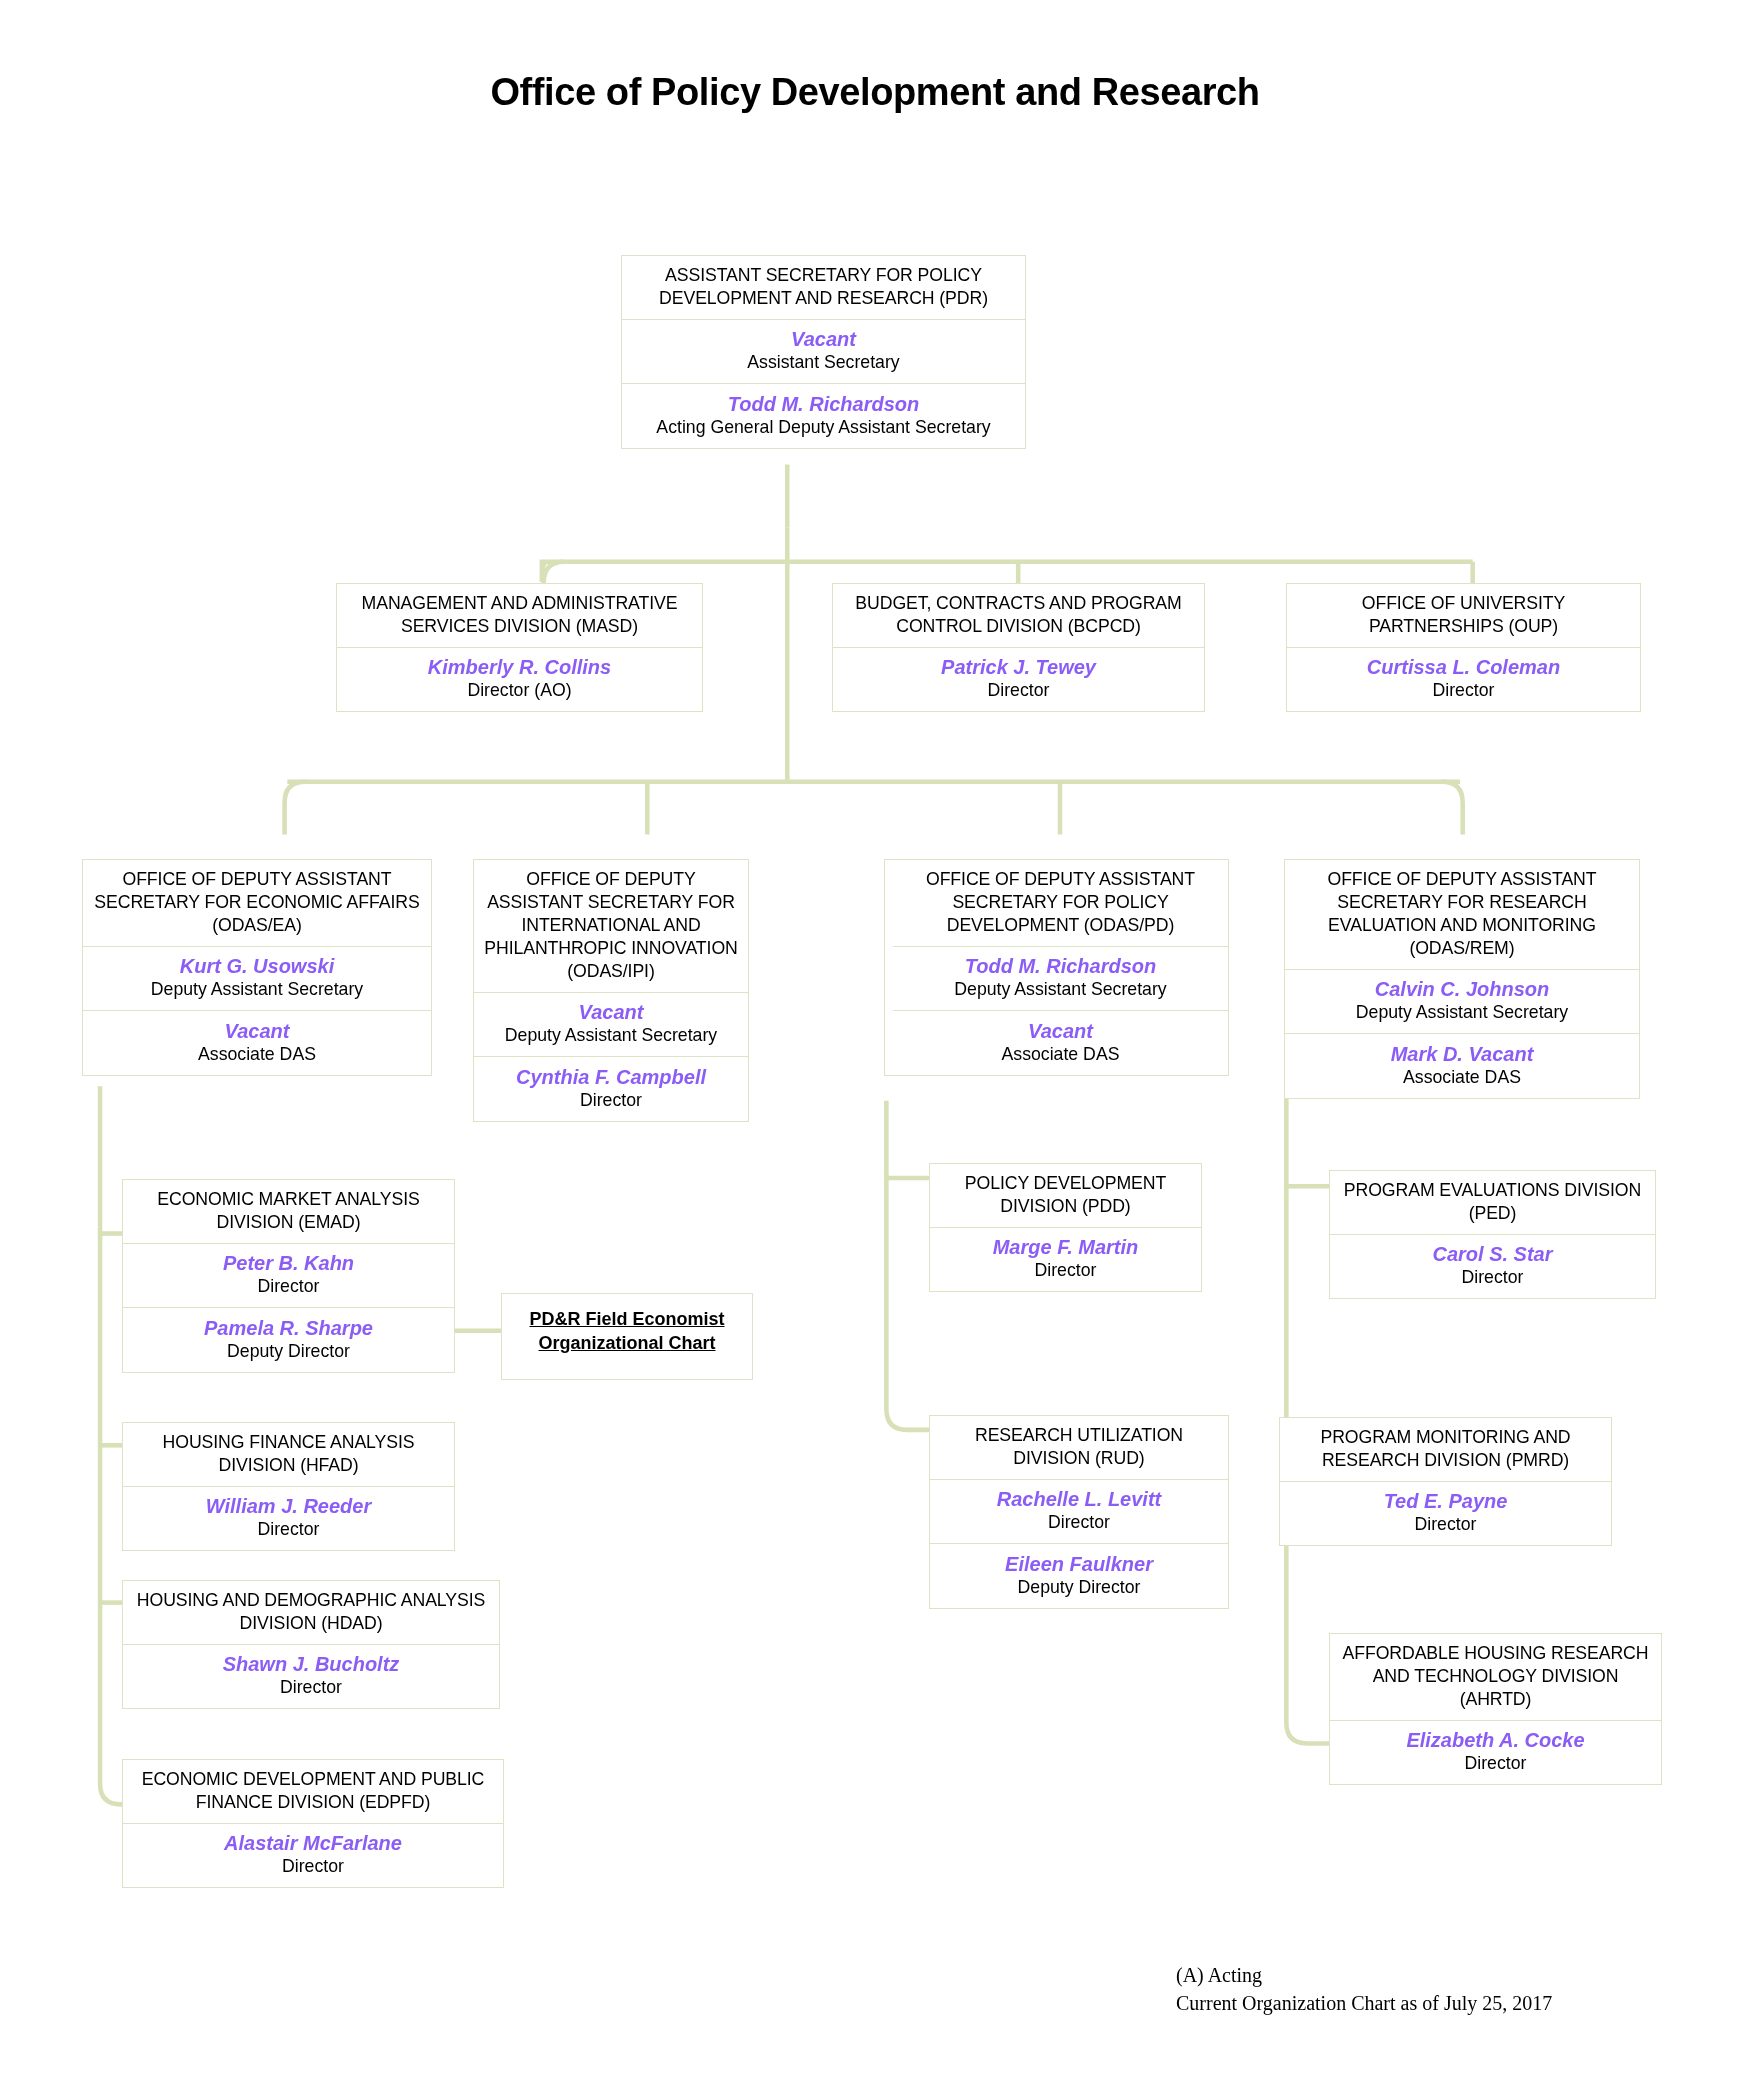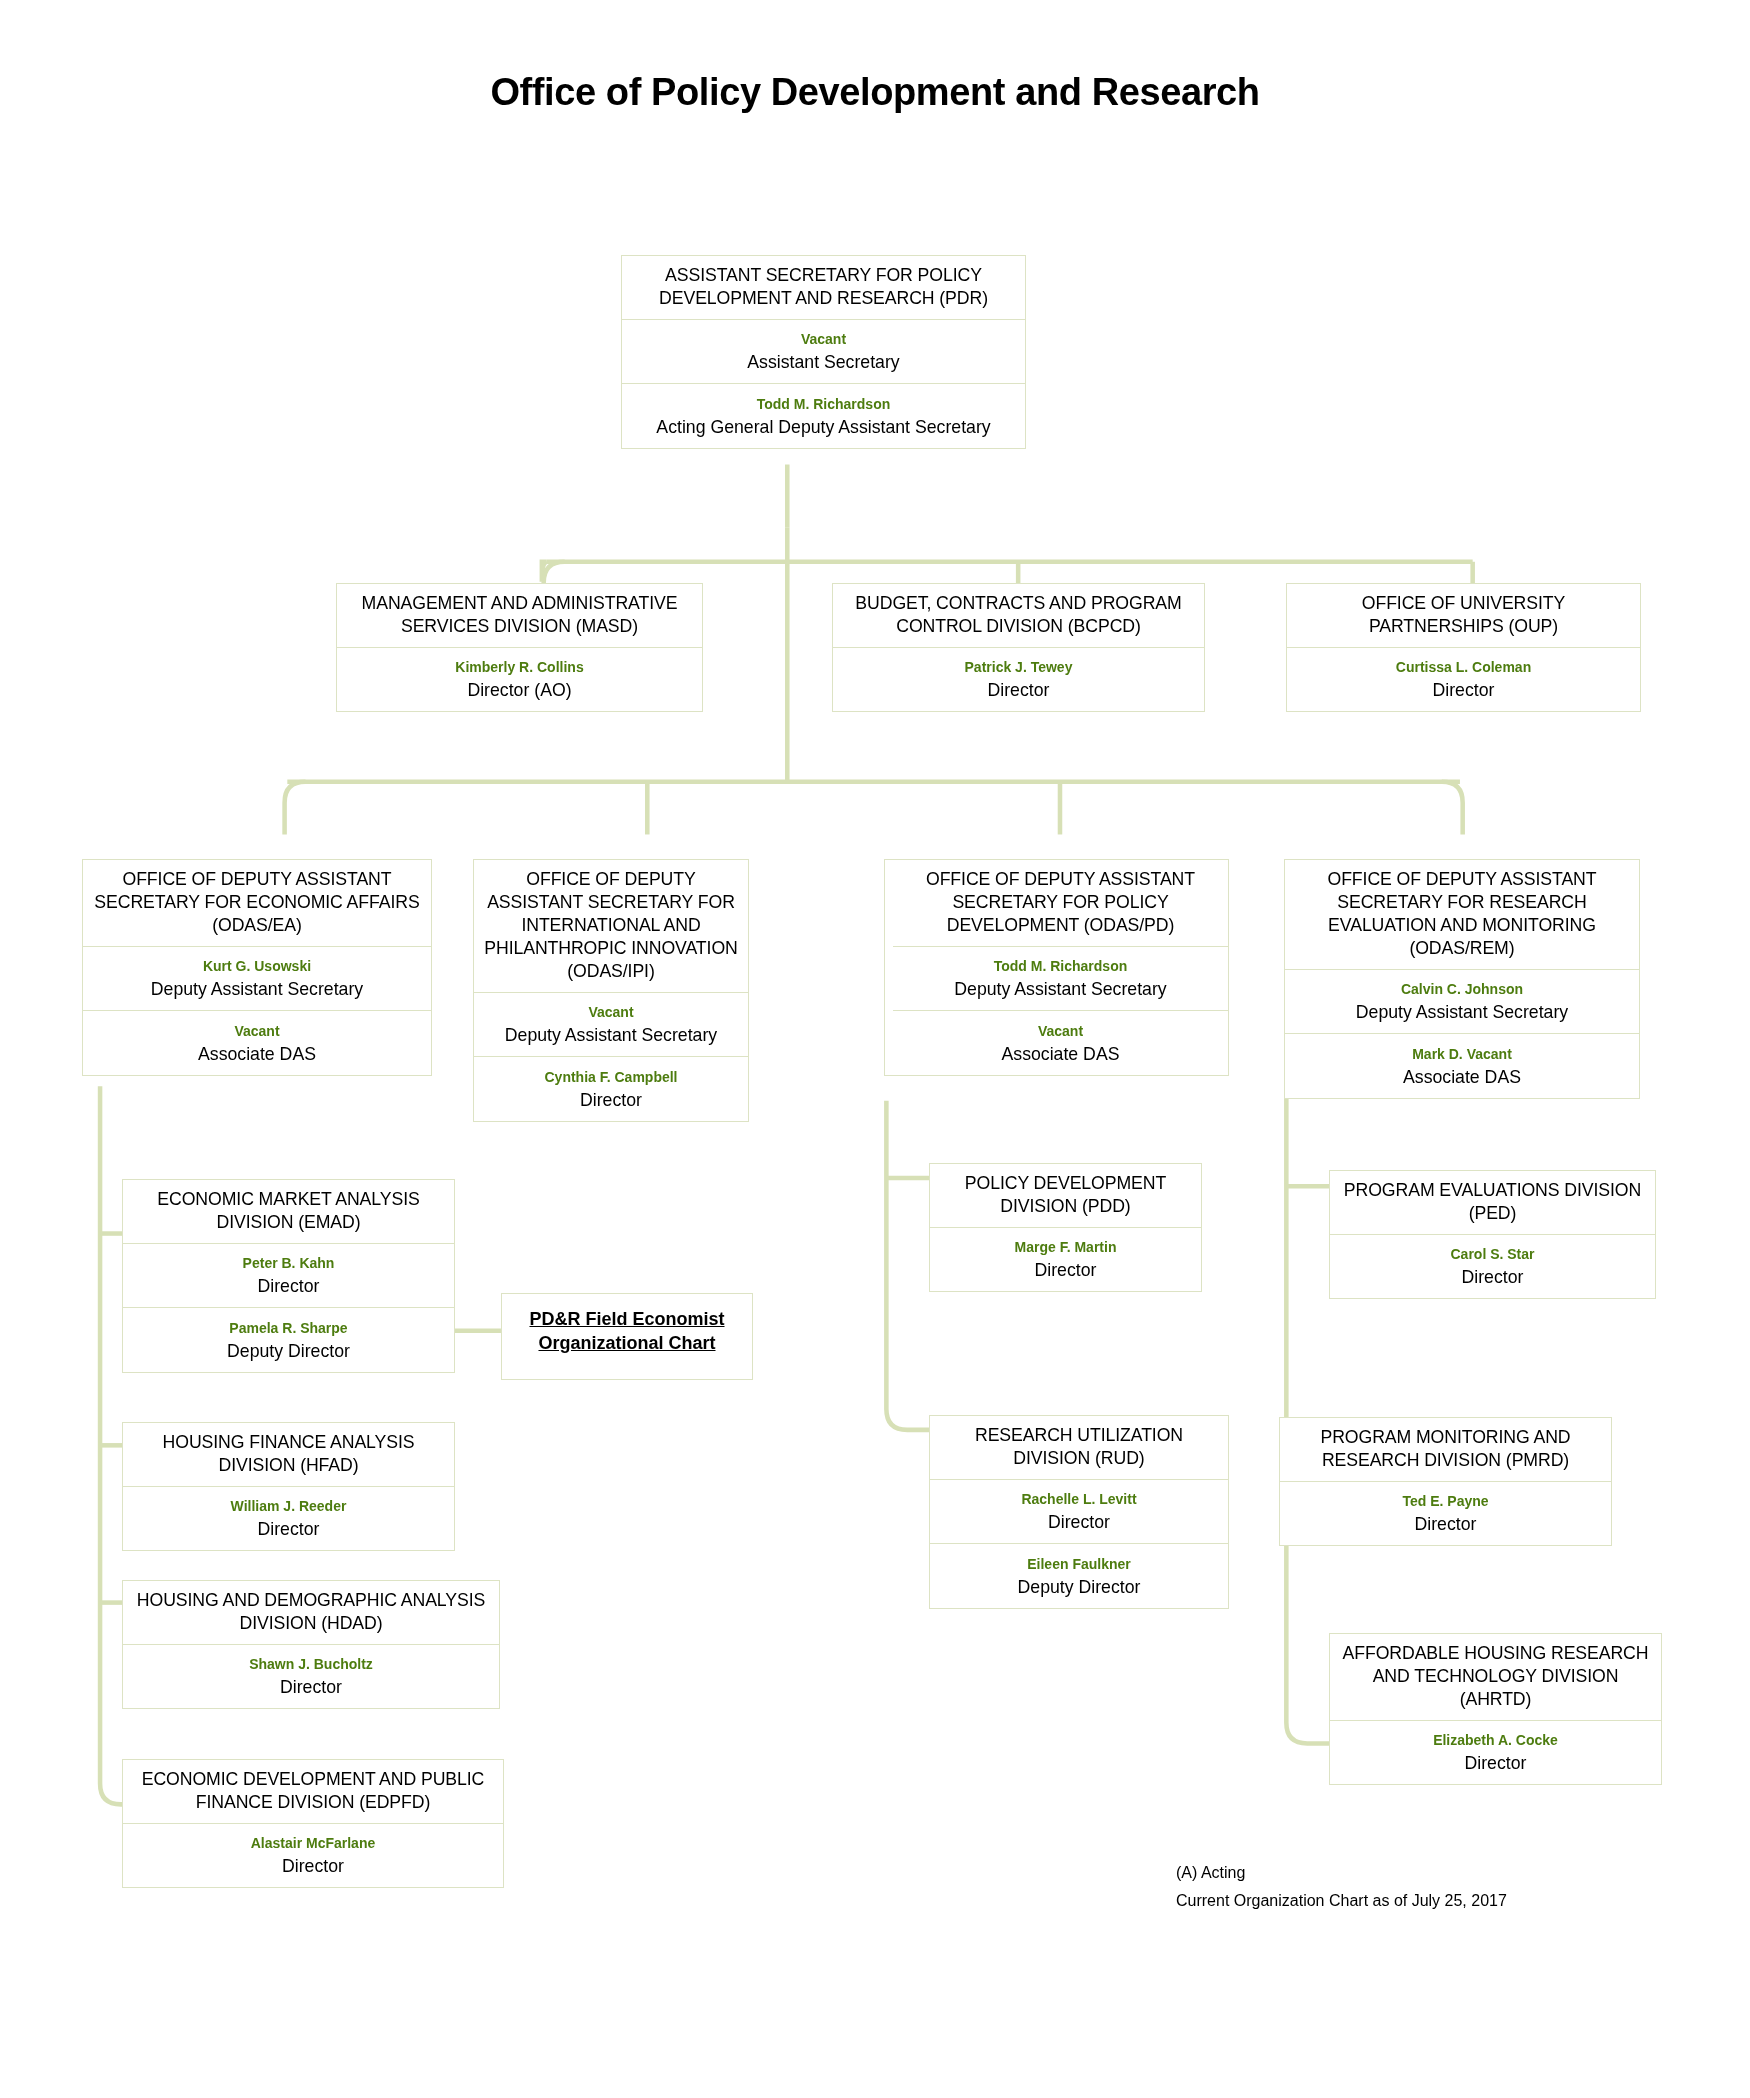--- a/index.html
+++ b/index.html
@@ -60,46 +60,48 @@
   .node .cell:last-child {
     border-bottom: none;
   }
   .cell-title {
     font-size: 17.7px;
     line-height: 23px;
     letter-spacing: -0.1px;
     color: #000;
   }
   .person-name {
-    font-size: 14px;
+    font-size: 20px;
     font-weight: bold;
     line-height: 23px;
-    color: #4d7c0f;
+    color: #8b5cf6;
+    font-style: italic;
   }
   .person-role {
     font-size: 17.7px;
     line-height: 23px;
     color: #000;
   }
   .link-cell {
     font-size: 18px;
     font-weight: bold;
     line-height: 24.5px;
     text-decoration: underline;
     color: #000;
   }
 
   
   .footer {
     position: absolute;
     left: 1176px;
-    top: 1859px;
-    font-size: 16px;
+    top: 1961px;
+    font-size: 20px;
     line-height: 28px;
     color: #000;
+    font-family: Liberation Serif, serif;
   }
   .footer div { white-space: nowrap; }
 </style>
 </head>
 <body>
 
 <div id="canvas">
 
   <div class="chart-title">Office of Policy Development and Research</div>
 

